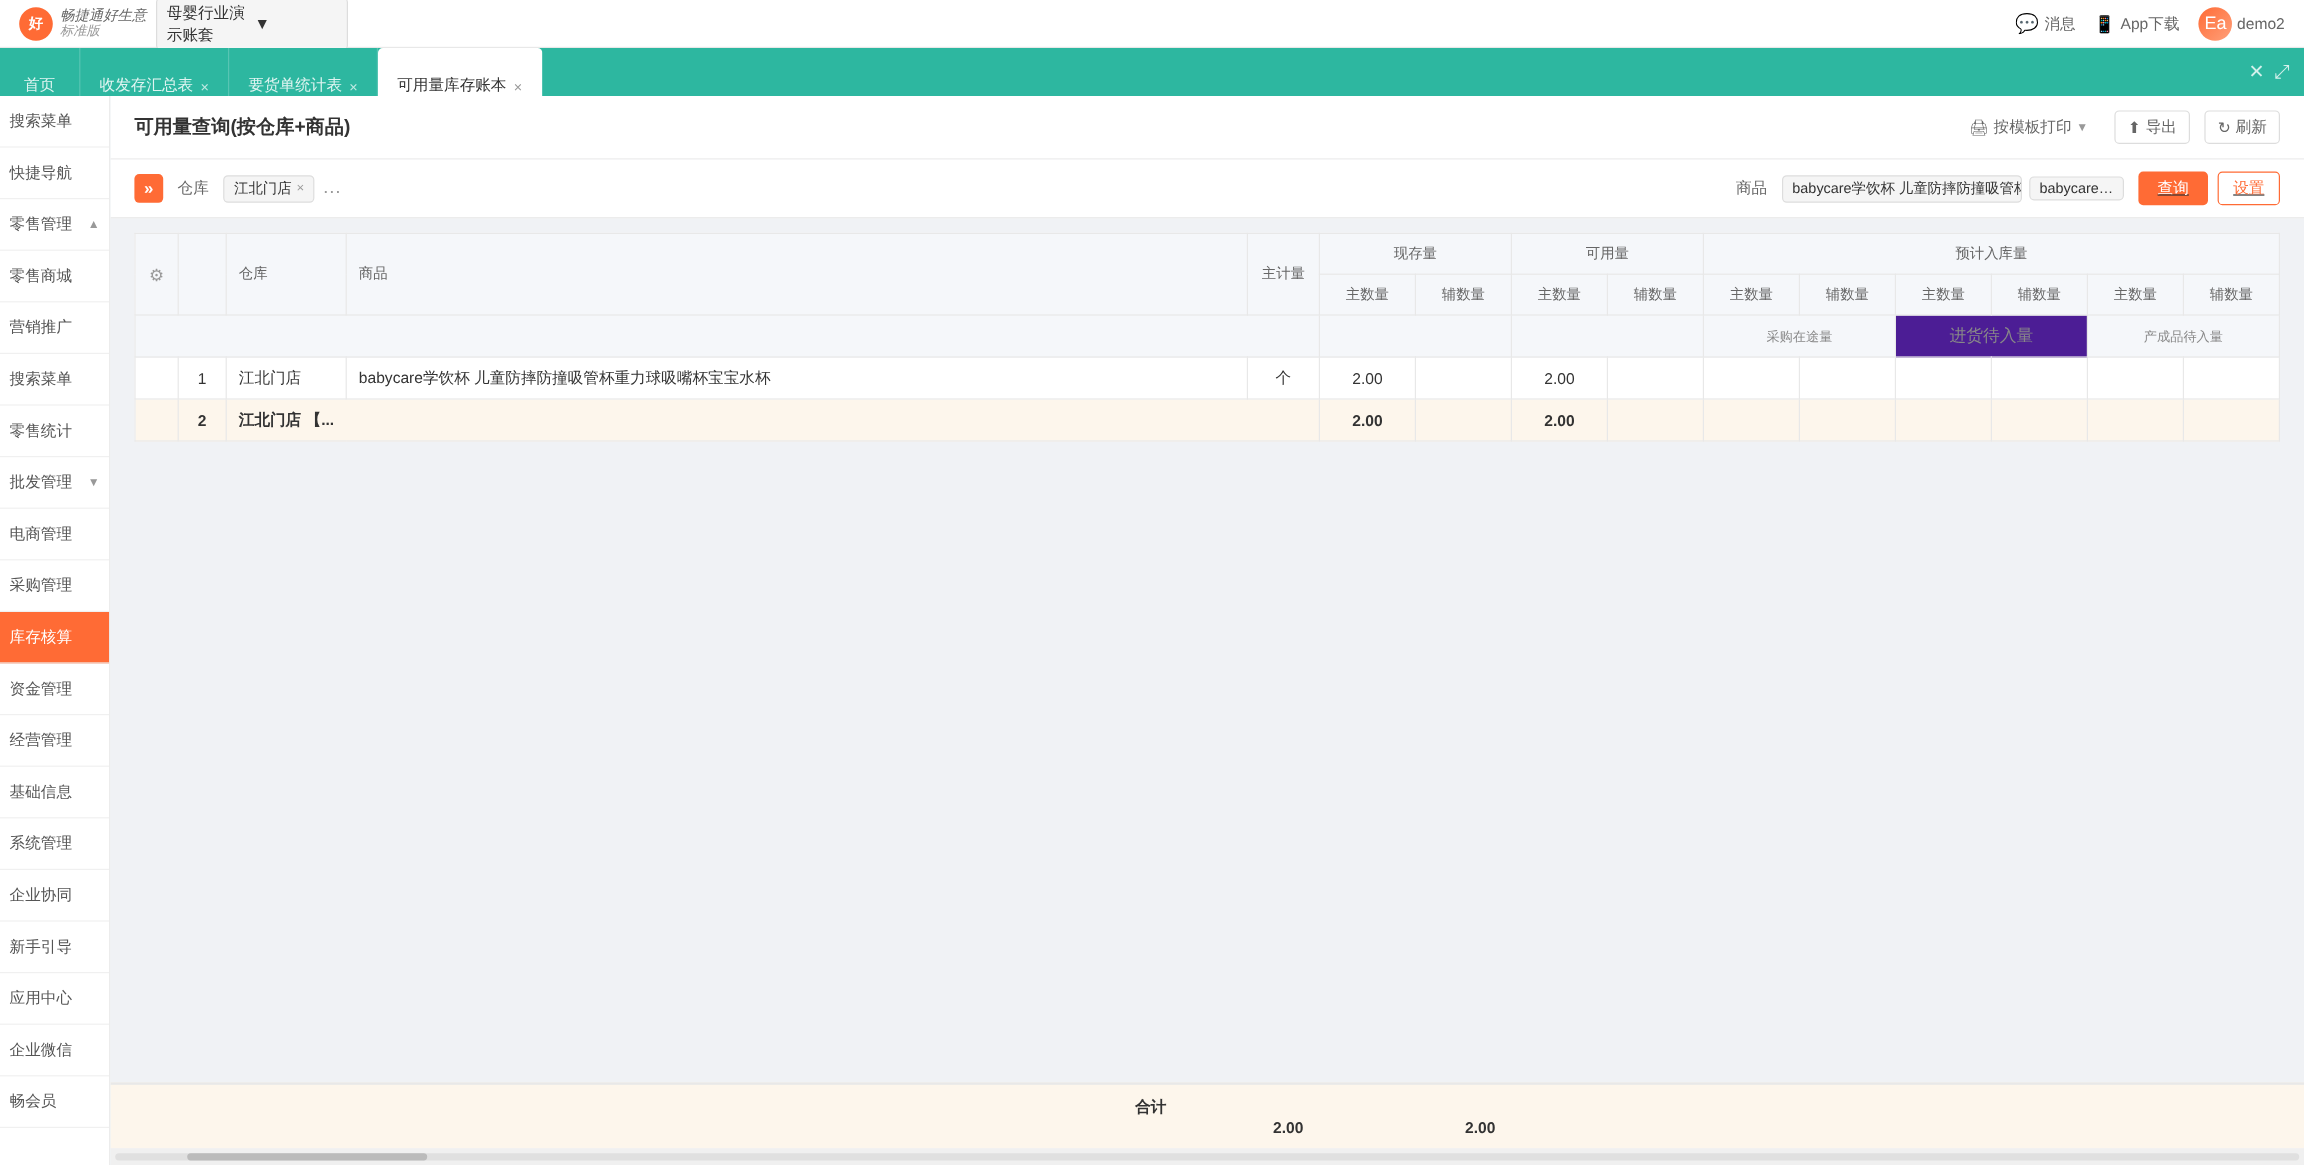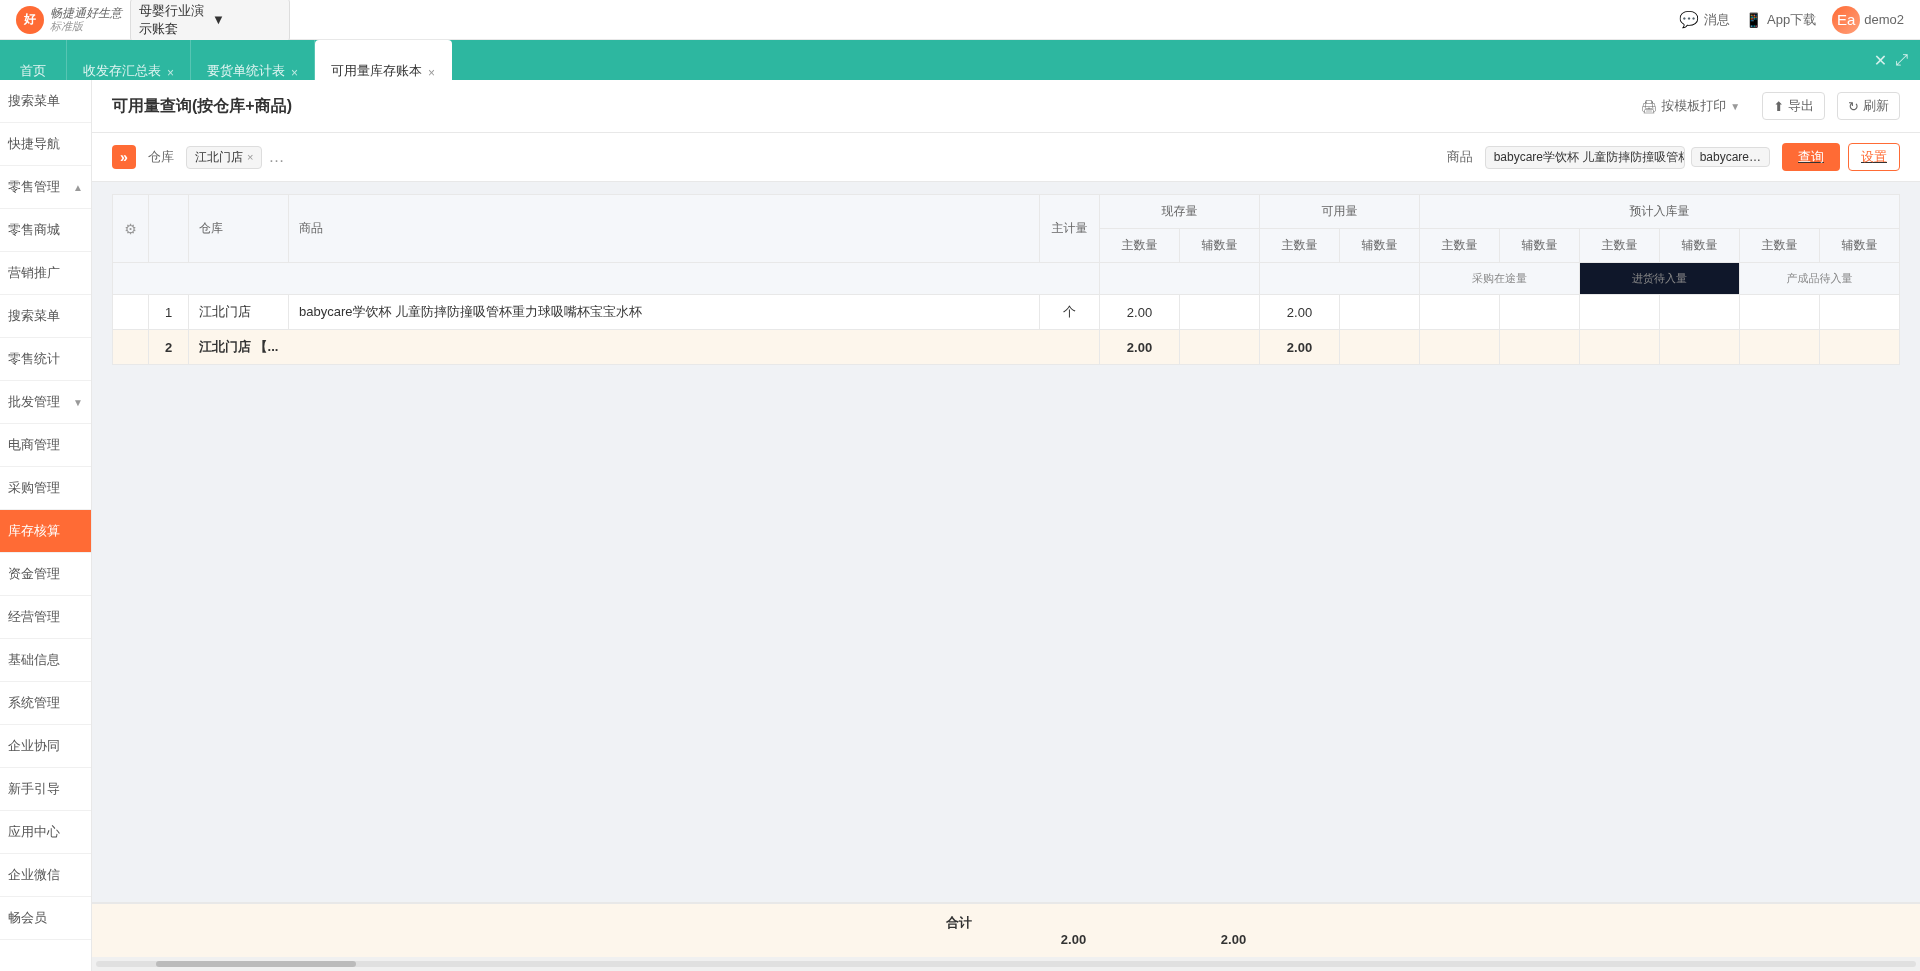--- a/index.html
+++ b/index.html
@@ -285,21 +285,21 @@
             <th class="col-num-val">辅数量</th>
             <th class="col-num-val">主数量</th>
             <th class="col-num-val">辅数量</th>
           </tr>
 
           <tr style="background:#f0f2f5;margin-top:22px;">
             <th colspan="5" style="background:#f5f7fa;border:1px solid #e8e8e8;"></th>
             <th colspan="2" style="background:#f5f7fa;border:1px solid #e8e8e8;font-size:11px;color:#999;"></th>
             <th colspan="2" style="background:#f5f7fa;border:1px solid #e8e8e8;font-size:11px;color:#999;"></th>
             <th colspan="2" style="background:#f5f7fa;border:1px solid #e8e8e8;font-size:11px;color:#888;">采购在途量</th>
-            <th colspan="2" style="background:#0f172a;border:1px solid #e8e8e8;font-size:11px;color:#888;">进货待入量</th>
+            <th colspan="2" style="background:#4c1d95;border:1px solid #e8e8e8;font-size:14px;color:#888;">进货待入量</th>
             <th colspan="2" style="background:#f5f7fa;border:1px solid #e8e8e8;font-size:11px;color:#888;">产成品待入量</th>
           </tr>
         </thead>
         <tbody>
           <tr>
             <td></td>
             <td>1</td>
             <td class="col-warehouse">江北门店</td>
             <td class="col-goods">babycare学饮杯 儿童防摔防撞吸管杯重力球吸嘴杯宝宝水杯</td>
             <td>个</td>

